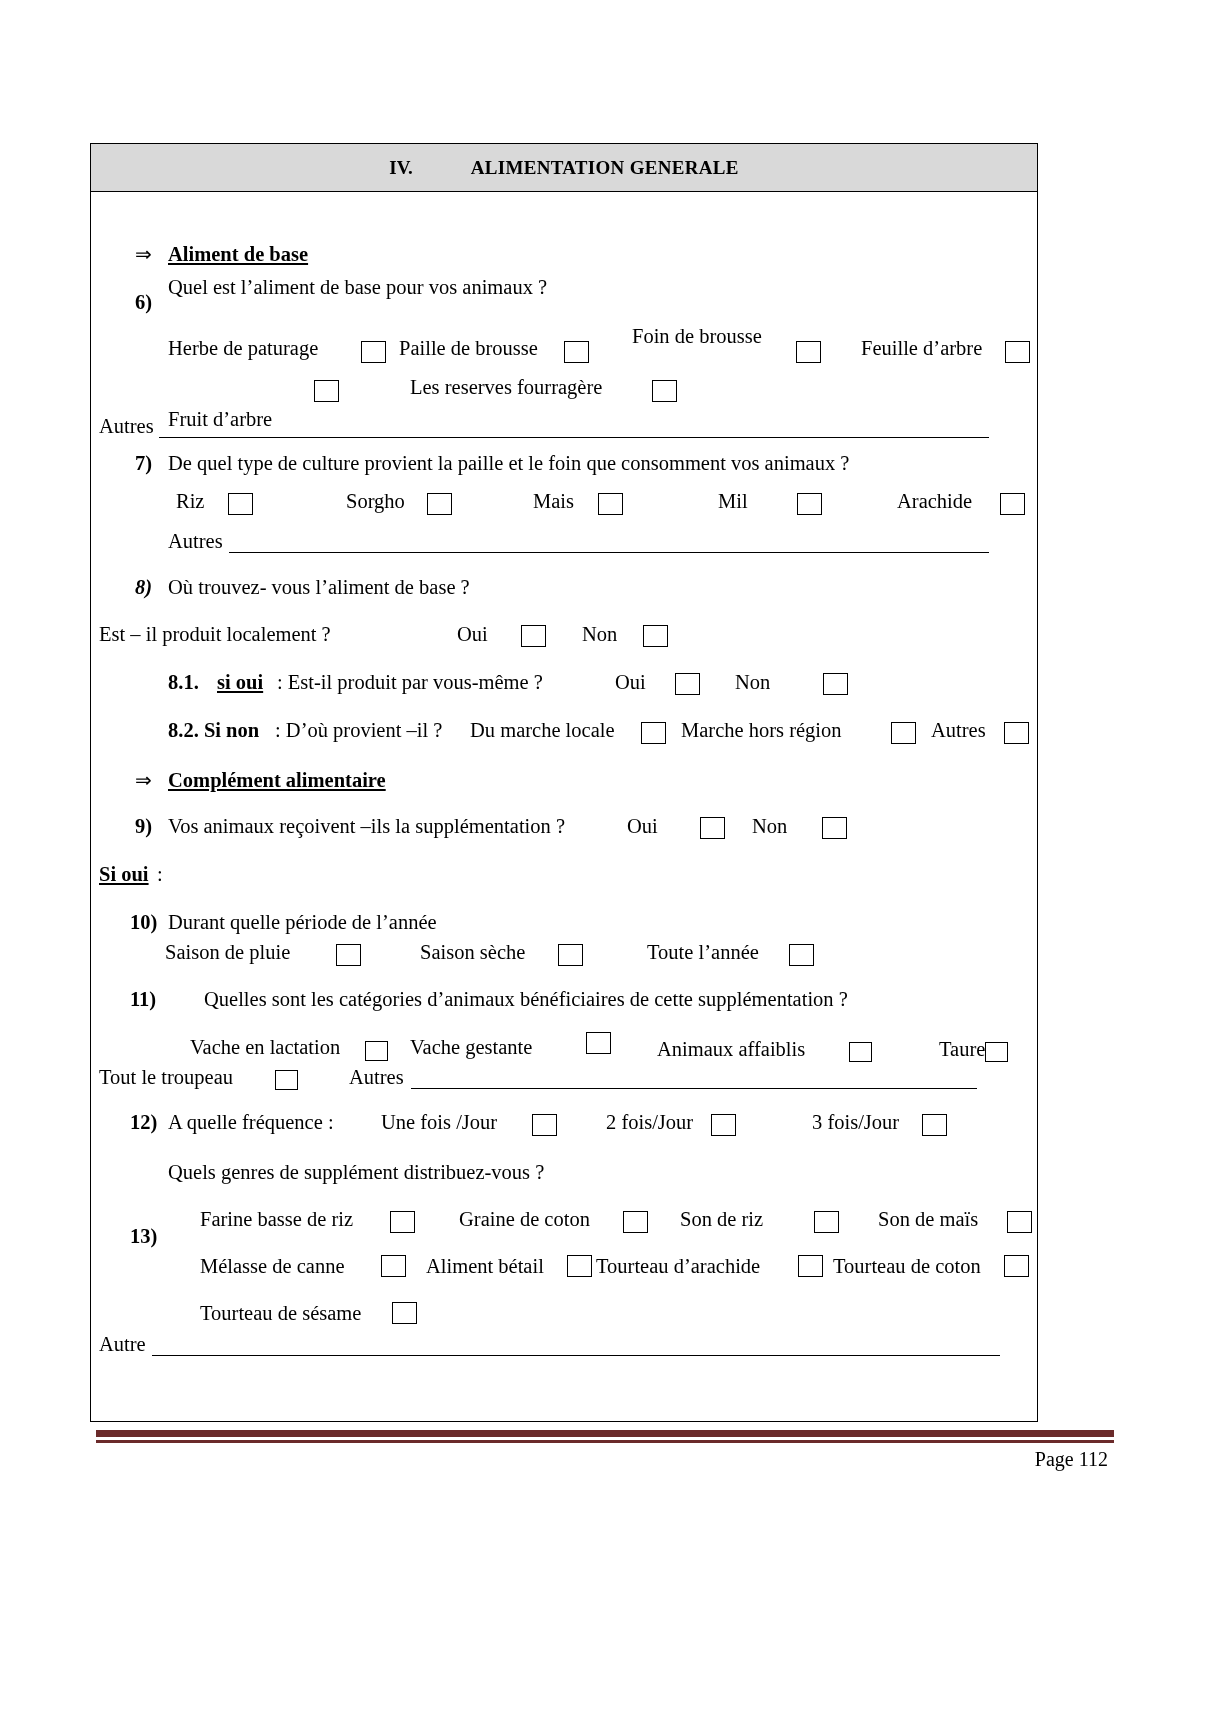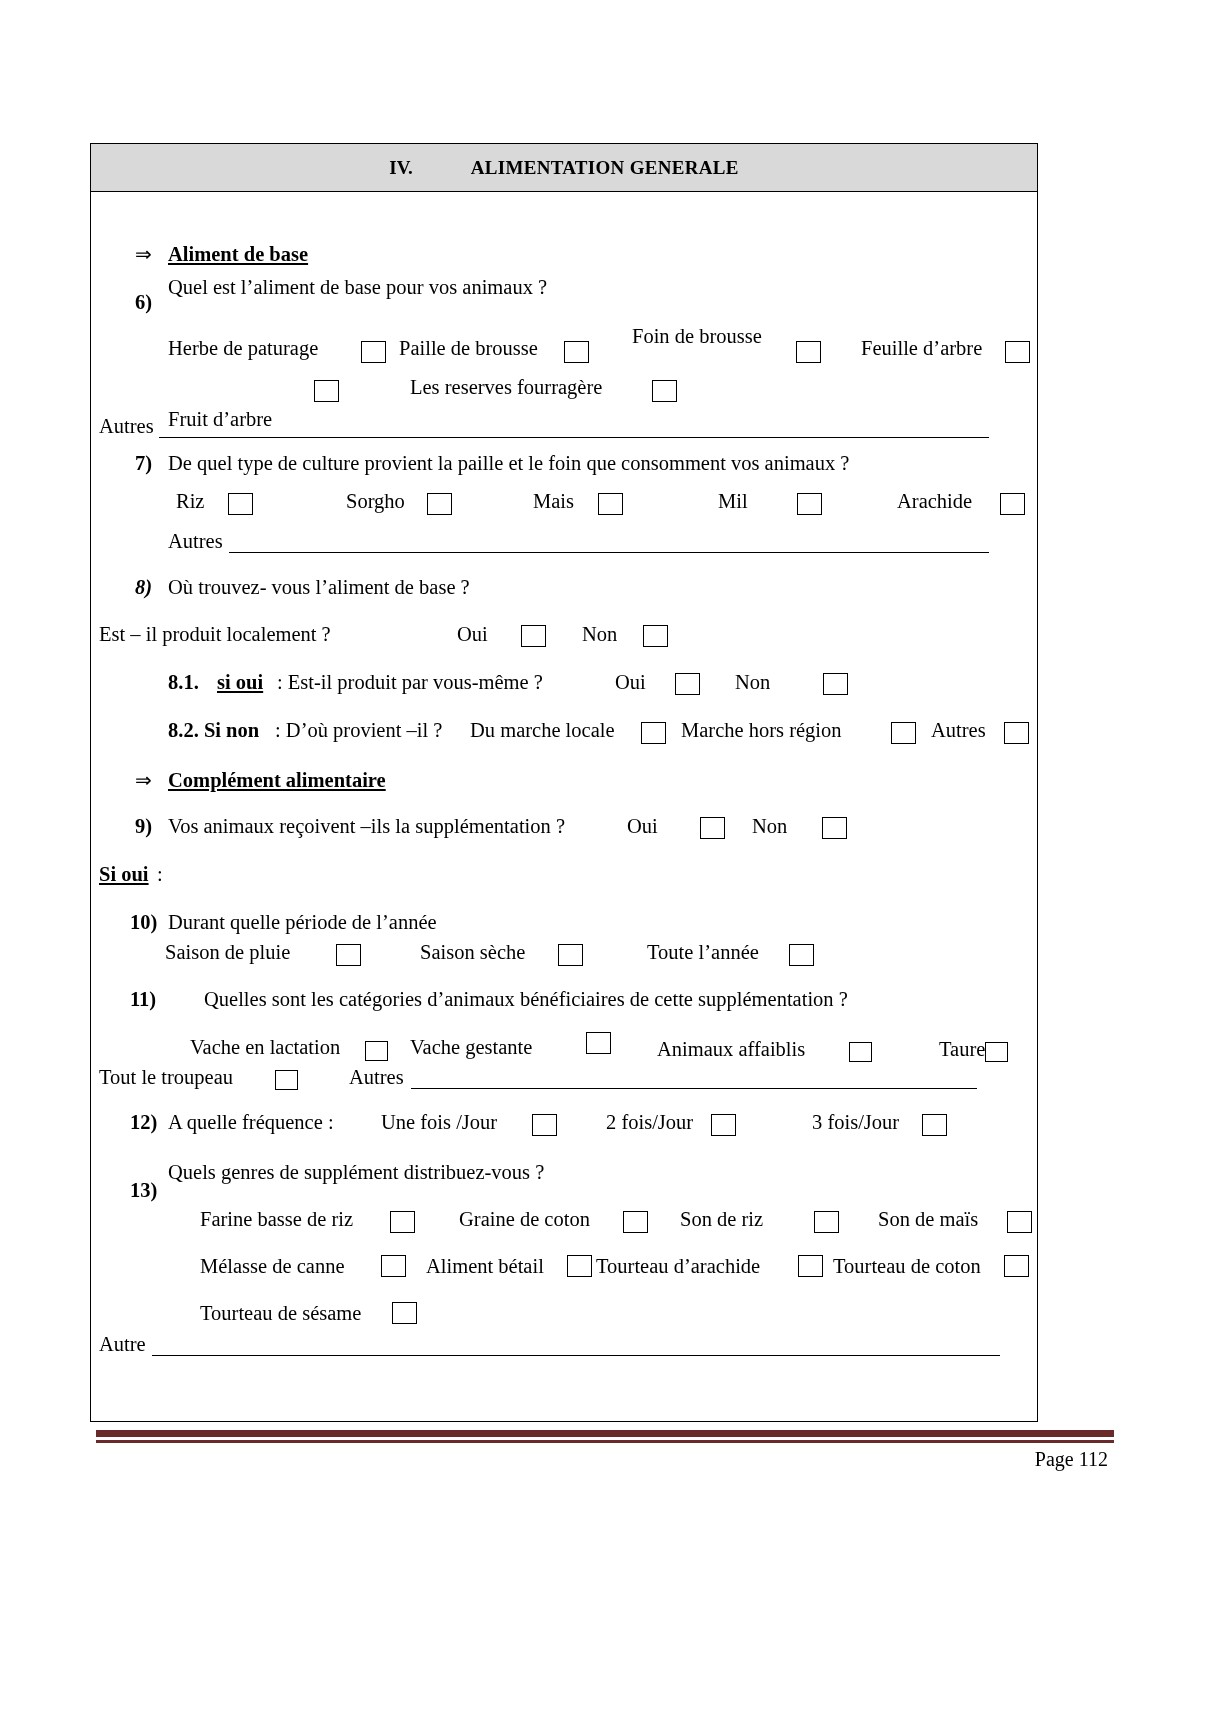--- a/index.html
+++ b/index.html
@@ -247,21 +247,21 @@
 
   <div class="ln bold" style="left:130px; top:1111px;">12)</div>
   <div class="ln" style="left:168px; top:1111px;">A quelle fréquence :</div>
   <div class="ln" style="left:381px; top:1111px;">Une fois /Jour</div>
   <div class="ln" style="left:532px; top:1112px;"><span class="cb"></span></div>
   <div class="ln" style="left:606px; top:1111px;">2 fois/Jour</div>
   <div class="ln" style="left:711px; top:1112px;"><span class="cb"></span></div>
   <div class="ln" style="left:812px; top:1111px;">3 fois/Jour</div>
   <div class="ln" style="left:922px; top:1112px;"><span class="cb"></span></div>
 
-  <div class="ln bold" style="left:130px; top:1179px;">13)</div>
+  <div class="ln bold" style="left:130px; top:1225px;">13)</div>
   <div class="ln" style="left:168px; top:1161px;">Quels genres de supplément distribuez-vous ?</div>
 
   <div class="ln" style="left:200px; top:1208px;">Farine basse de riz</div>
   <div class="ln" style="left:390px; top:1209px;"><span class="cb"></span></div>
   <div class="ln" style="left:459px; top:1208px;">Graine de coton</div>
   <div class="ln" style="left:623px; top:1209px;"><span class="cb"></span></div>
   <div class="ln" style="left:680px; top:1208px;">Son de riz</div>
   <div class="ln" style="left:814px; top:1209px;"><span class="cb"></span></div>
   <div class="ln" style="left:878px; top:1208px;">Son de maïs</div>
   <div class="ln" style="left:1007px; top:1209px;"><span class="cb"></span></div>

